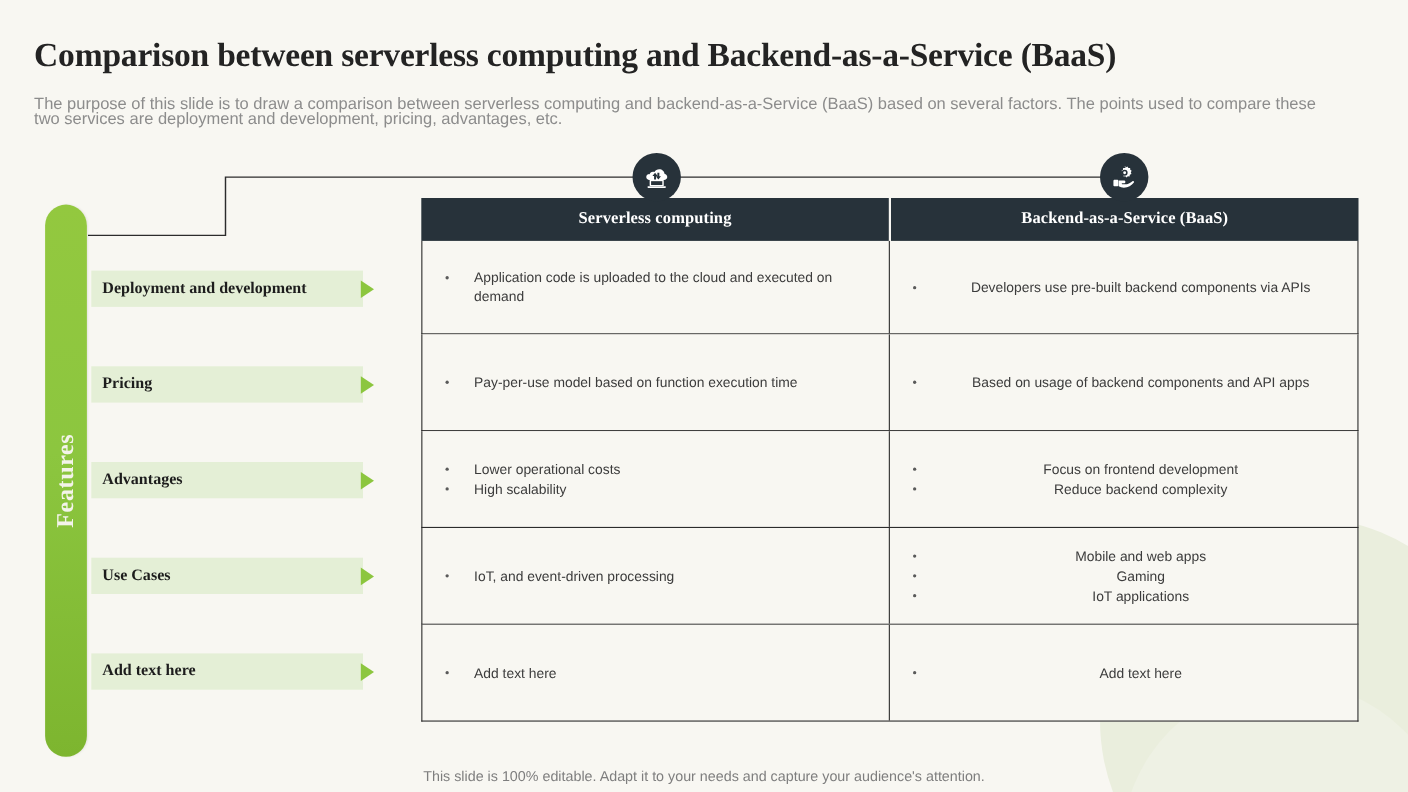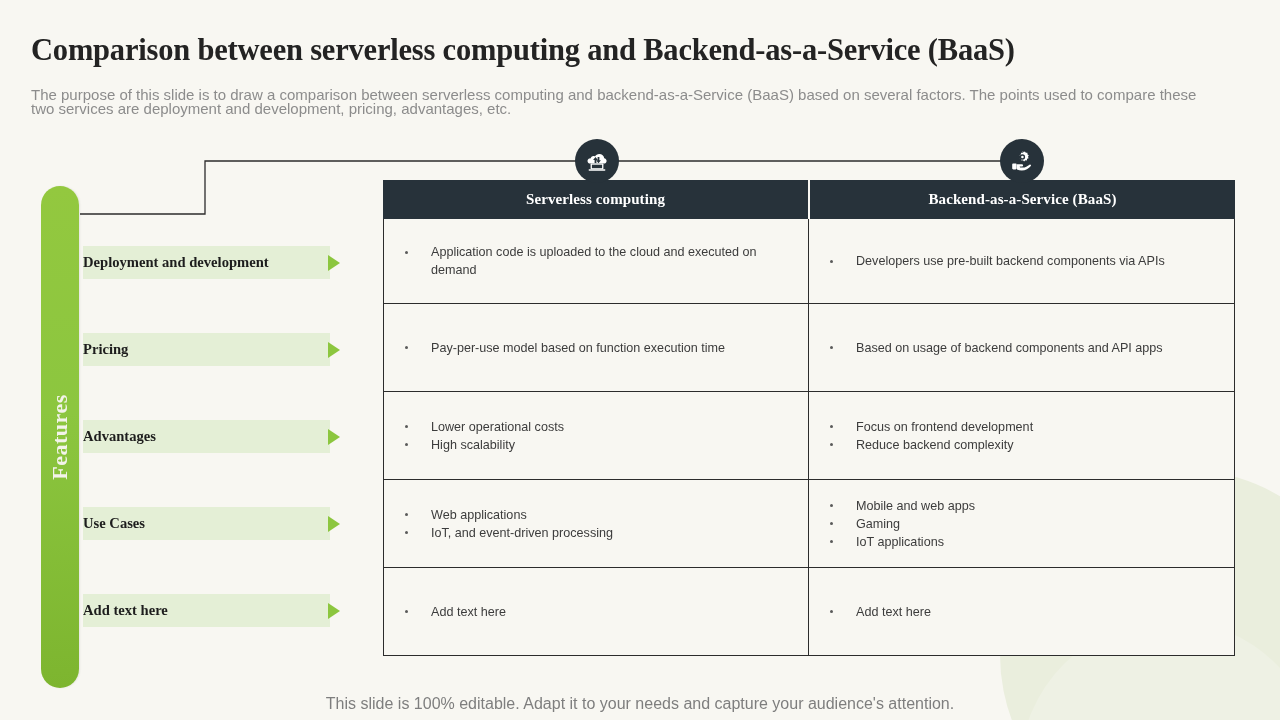--- a/index.html
+++ b/index.html
@@ -80,20 +80,21 @@
     width:247px;height:33px;
     display:flex;align-items:center;
   }
   .feature-pill{
     position:absolute;left:0;top:0;
     width:247px;height:33px;
     background:#e4efd6;
   }
   .feature-text{
     position:relative;
+    padding-left:10px;
     font-family:"Liberation Serif", serif;
     font-weight:bold;
     font-size:14.6px;
     color:#1d1d1d;
     white-space:nowrap;
     z-index:2;
   }
   .feature-arrow{
     position:absolute;left:245px;top:50%;
     transform:translateY(-50%);
@@ -147,21 +148,21 @@
     border-bottom:1.4px solid #2c2c2c;
     background:#f8f7f2;
   }
   .trow:first-of-type{border-top:1.4px solid #2c2c2c;}
   .tcell{
     box-sizing:border-box;
     padding:10px 16px 10px 18px;
     display:flex;align-items:center;
   }
   .tcell.c1{width:425px;border-right:1.4px solid #2c2c2c;}
-  .tcell.c2{width:425px;}
+  .tcell.c2{width:425px;text-align:center;}
   .tcell ul{
     margin:0;padding:0;list-style:none;width:100%;
   }
   .tcell li{
     position:relative;
     padding-left:29px;
     font-size:12.6px;
     line-height:18px;
     color:#3c3c3c;
   }
@@ -170,21 +171,21 @@
     position:absolute;
     left:3px;top:7.5px;
     width:3.2px;height:3.2px;
     border-radius:50%;
     background:#5a5a5a;
   }
 
   .footer{
     position:absolute;left:0;bottom:7px;width:1280px;
     text-align:center;
-    font-size:16px;
+    font-size:13px;
     color:#7e7e7e;
     z-index:6;
   }
 </style>
 </head>
 <body>
 
 <div class="slide">
 
   <div class="blob"></div>
@@ -296,21 +297,20 @@
         <ul>
           <li>Focus on frontend development</li>
           <li>Reduce backend complexity</li>
         </ul>
       </div>
     </div>
 
     <div class="trow" style="height:87px">
       <div class="tcell c1">
         <ul>
-          <li>Web applications</li>
           <li>IoT, and event-driven processing</li>
         </ul>
       </div>
       <div class="tcell c2">
         <ul>
           <li>Mobile and web apps</li>
           <li>Gaming</li>
           <li>IoT applications</li>
         </ul>
       </div>

